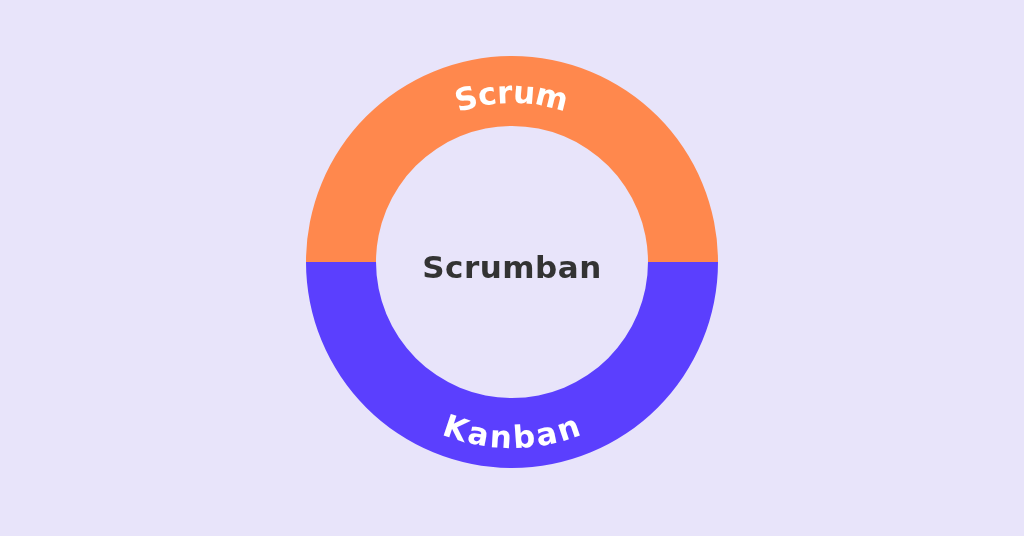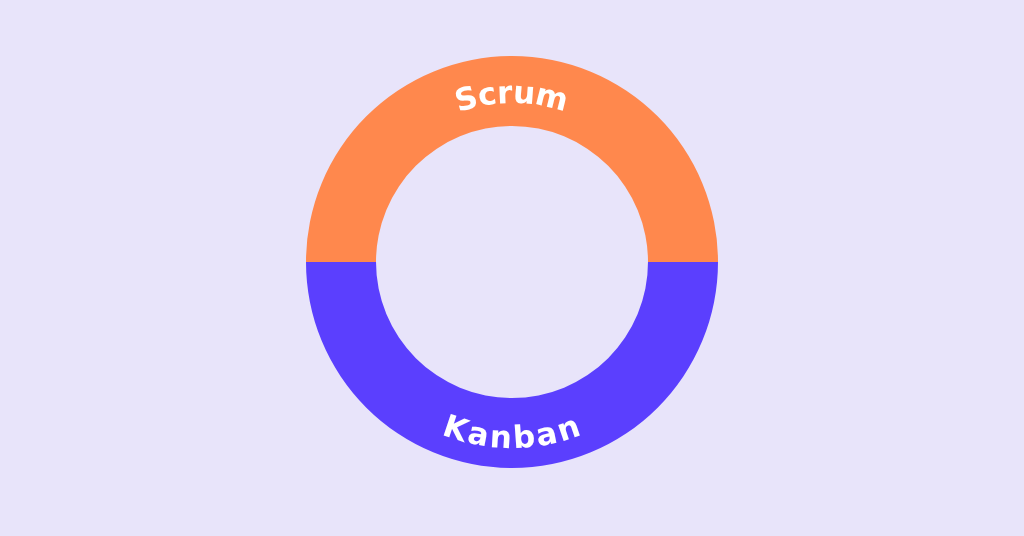--- a/index.html
+++ b/index.html
@@ -44,13 +44,14 @@
 
     <path d="M 306 262 A 206 206 0 0 0 718 262 L 648 262 A 136 136 0 0 1 376 262 Z" fill="#5b3ffe"></path>
     <text class="arc-label" dy="11">
       <textPath href="#topArc" startOffset="50%" text-anchor="middle" id="scrumText">Scrum</textPath>
     </text>
     <text class="arc-label" dy="11">
       <textPath href="#bottomArc" startOffset="50%" text-anchor="middle" id="kanbanText">Kanban</textPath>
     </text>
   </svg>
 
+  <div class="center-label" style="color: rgb(51, 51, 51);">Scrumban</div>
 </div>
 
 </body></html>

